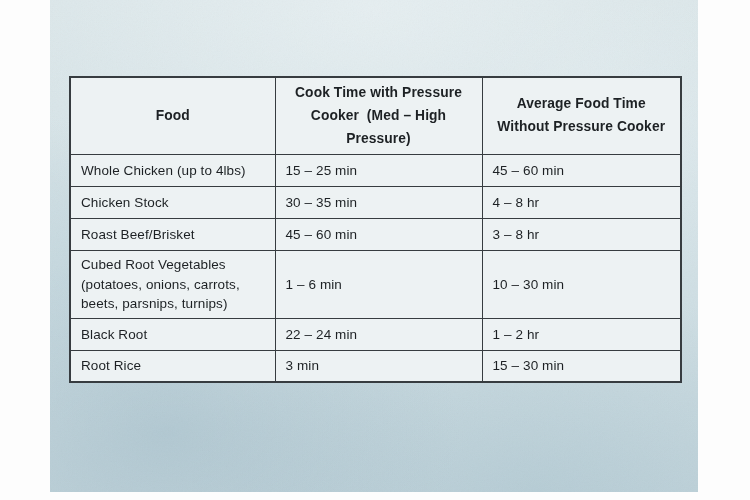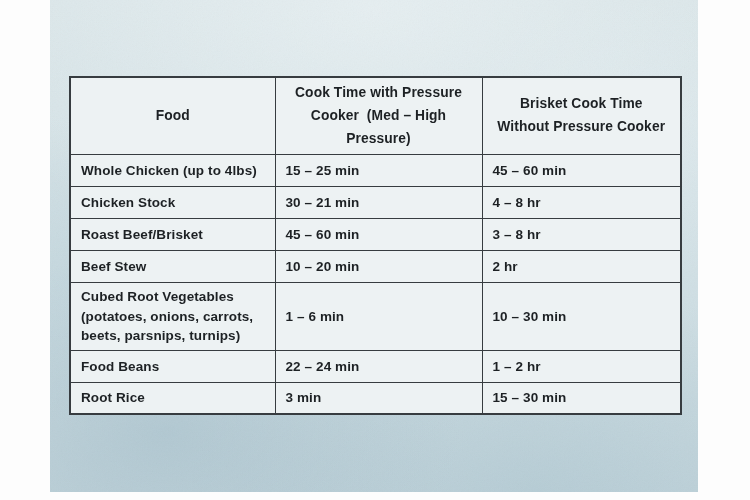--- a/index.html
+++ b/index.html
@@ -40,21 +40,21 @@
     table-layout: fixed;
     background: #edf2f3;
     color: #1d2124;
   }
   .cook-table col.c-food { width: 205px; }
   .cook-table col.c-pc   { width: 207px; }
   .cook-table col.c-npc  { width: 199px; }
   .cook-table th, .cook-table td {
     border: 1.5px solid #373c40;
     font-size: 13.5px;
-    font-weight: bold;
+    font-weight: normal;
     letter-spacing: 0.1px;
     vertical-align: middle;
     text-align: left;
     padding: 4px 8px 4px 10px;
   }
   .cook-table { border: 2px solid #373c40; }
   .cook-table thead th {
     height: 56px;
     font-weight: bold;
     font-size: 13.8px;
@@ -89,53 +89,48 @@
     <thead>
       <tr>
         <th>
           <span class="hdr-line">Food</span>
         </th>
         <th>
           <span class="hdr-line">Cook Time with Pressure</span>
           <span class="hdr-line">Cooker  (Med – High Pressure)</span>
         </th>
         <th>
-          <span class="hdr-line">Brisket Cook Time</span>
+          <span class="hdr-line">Average Food Time</span>
           <span class="hdr-line">Without Pressure Cooker</span>
         </th>
       </tr>
     </thead>
     <tbody>
       <tr>
         <td>Whole Chicken (up to 4lbs)</td>
         <td>15 – 25 min</td>
         <td>45 – 60 min</td>
       </tr>
       <tr>
         <td>Chicken Stock</td>
-        <td>30 – 21 min</td>
+        <td>30 – 35 min</td>
         <td>4 – 8 hr</td>
       </tr>
       <tr>
         <td>Roast Beef/Brisket</td>
         <td>45 – 60 min</td>
         <td>3 – 8 hr</td>
       </tr>
-      <tr>
-        <td>Beef Stew</td>
-        <td>10 – 20 min</td>
-        <td>2 hr</td>
-      </tr>
       <tr class="tall">
         <td>Cubed Root Vegetables (potatoes, onions, carrots, beets, parsnips, turnips)</td>
         <td>1 – 6 min</td>
         <td>10 – 30 min</td>
       </tr>
       <tr>
-        <td>Food Beans</td>
+        <td>Black Root</td>
         <td>22 – 24 min</td>
         <td>1 – 2 hr</td>
       </tr>
       <tr>
         <td>Root Rice</td>
         <td>3 min</td>
         <td>15 – 30 min</td>
       </tr>
     </tbody>
   </table>

